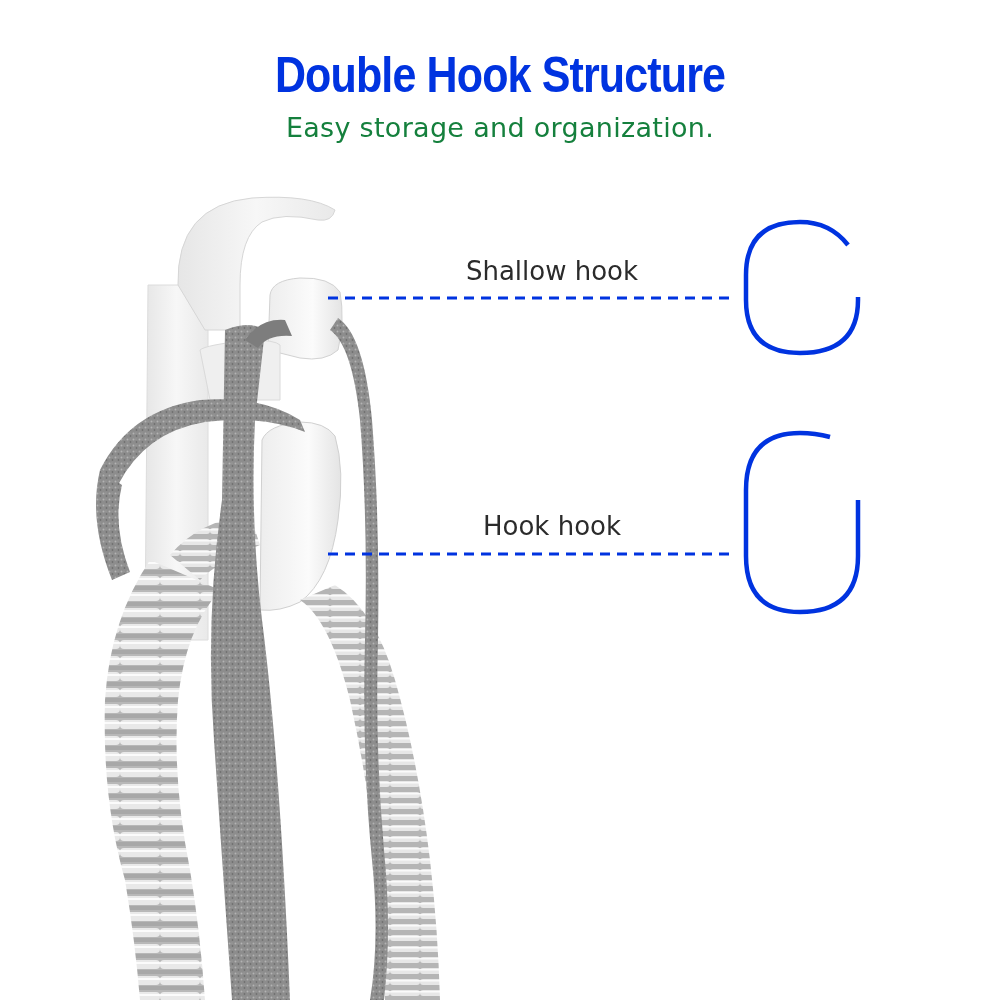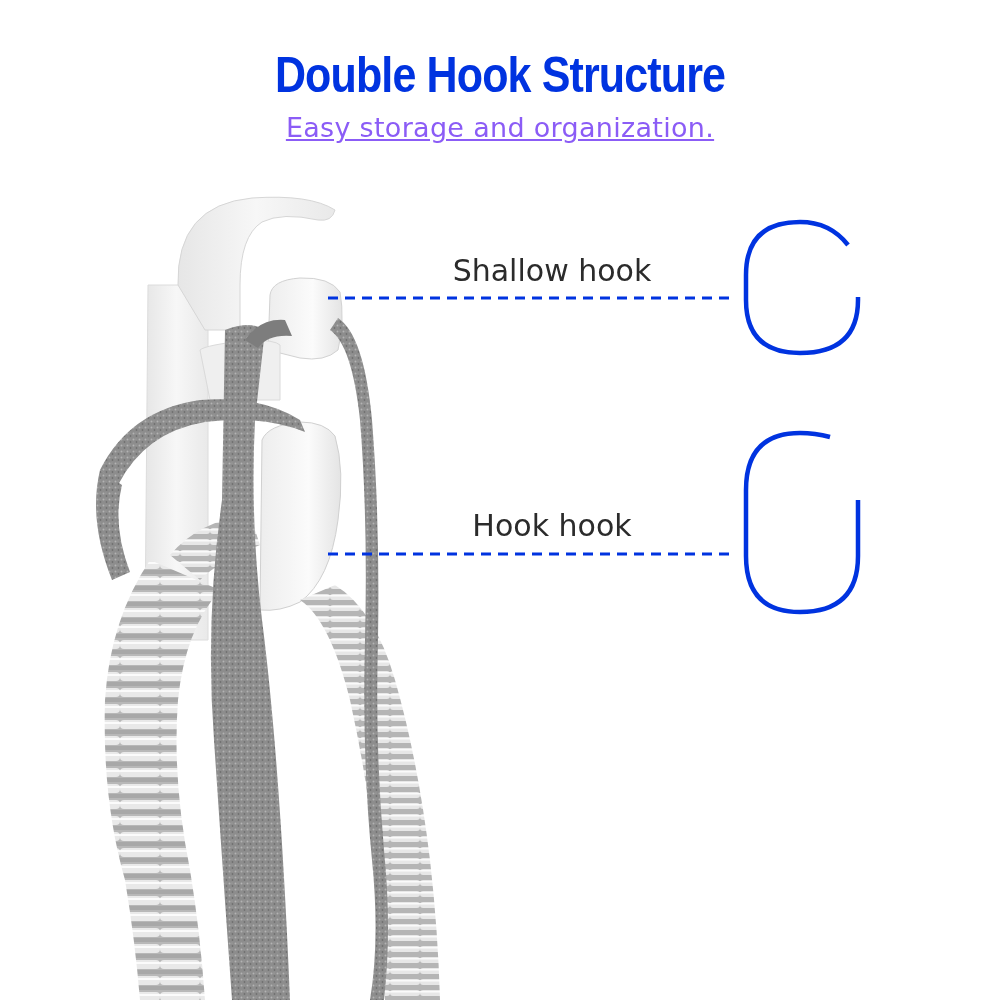--- a/index.html
+++ b/index.html
@@ -31,28 +31,27 @@
     }
     .subtitle {
       position: absolute;
       left: 0;
       top: 110px;
       width: 1000px;
       text-align: center;
       font-family: "DejaVu Sans", sans-serif;
       font-size: 27px;
       line-height: 36px;
-      color: #8b5cf6;
+      color: #15803d;
       letter-spacing: 0.3px;
-      text-decoration: underline;
     }
     .callout-label {
       position: absolute;
       font-family: "DejaVu Sans", sans-serif;
-      font-size: 30px;
+      font-size: 26px;
       line-height: 32px;
       color: #2b2b2b;
       text-align: center;
       width: 300px;
     }
     .label-shallow { left: 402px; top: 255px; }
     .label-deep    { left: 402px; top: 510px; }
     .product {
       position: absolute;
       left: 0;

